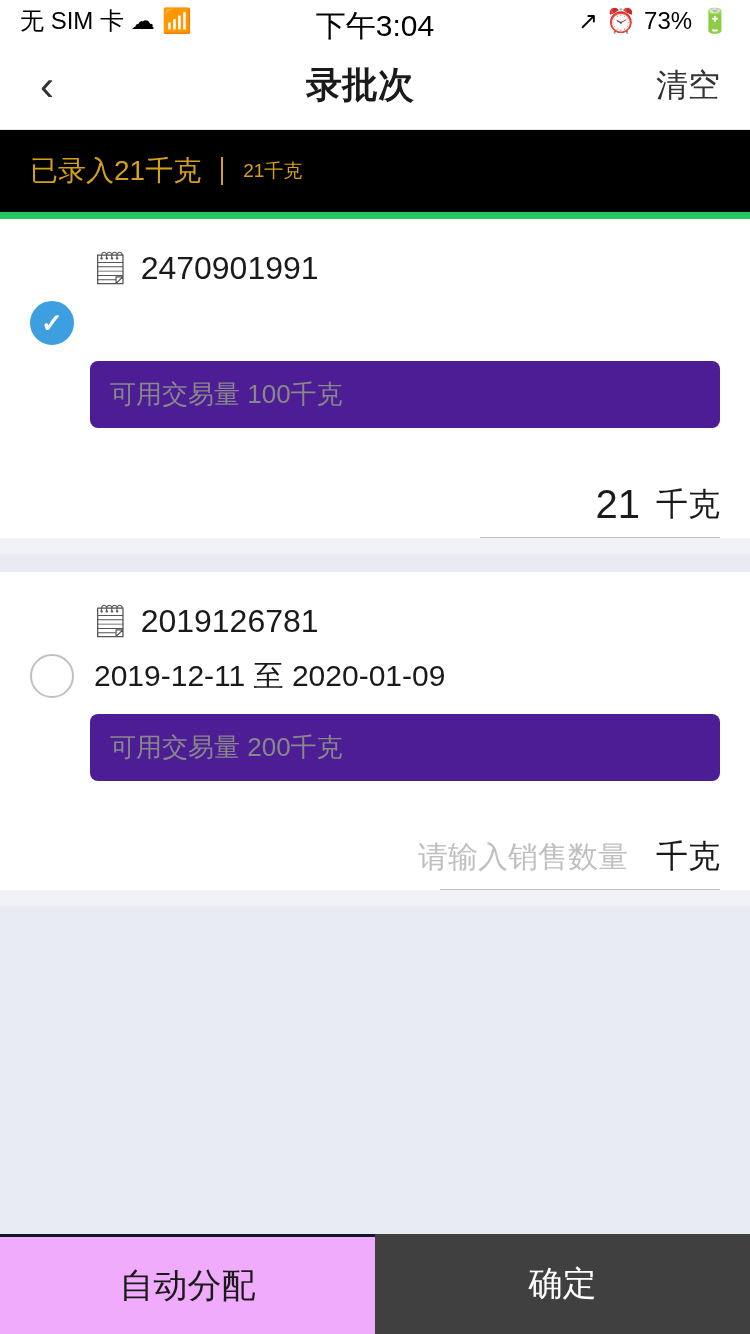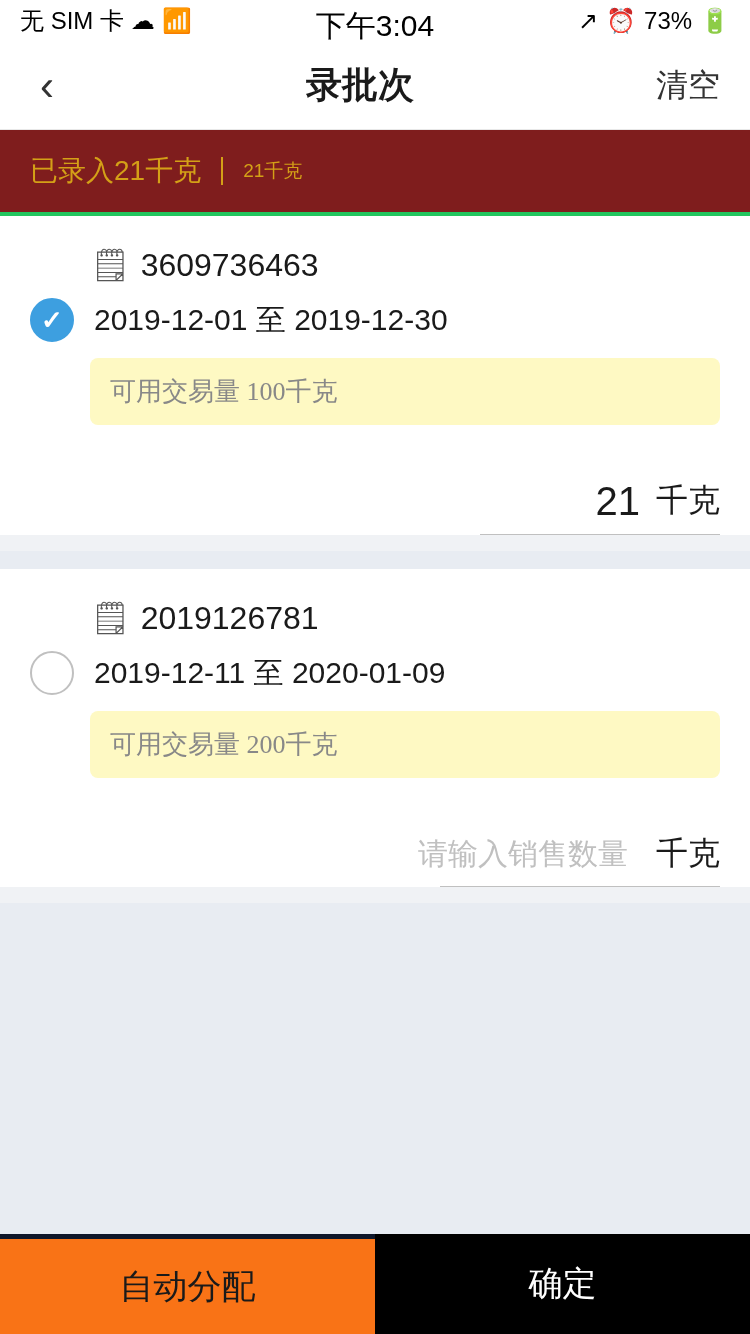--- a/index.html
+++ b/index.html
@@ -71,26 +71,26 @@
     }
     .nav-clear {
       font-size: 32px;
       color: #333;
       cursor: pointer;
     }
 
     
     .info-banner {
       width: 750px;
-      background: #7f1d1d;
+      background: #000000;
       padding: 22px 30px;
       display: flex;
       align-items: center;
       gap: 20px;
-      border-bottom: 4px solid #22c55e;
+      border-bottom: 7px solid #22c55e;
     }
     .info-text {
       font-size: 28px;
       color: #d4a017;
     }
     .info-divider {
       width: 2px;
       height: 28px;
       background: #d4a017;
     }
@@ -150,35 +150,34 @@
       color: #fff;
       font-size: 26px;
       font-weight: bold;
     }
     .batch-date {
       font-size: 30px;
       color: #1a1a1a;
     }
     .available-row {
       margin-left: 60px;
-      background: #fef9c3;
+      background: #4c1d95;
       border-radius: 8px;
       padding: 16px 20px;
       margin-bottom: 10px;
-      font-family: Liberation Serif, serif;
     }
     .available-text {
       font-size: 26px;
       color: #888;
     }
 
     
     .amount-row {
       display: flex;
-      align-items: flex-start;
+      align-items: center;
       justify-content: flex-end;
       padding: 20px 30px 10px 38px;
       gap: 16px;
     }
     .amount-value {
       font-size: 40px;
       color: #1a1a1a;
       font-weight: 500;
     }
     .amount-unit {
@@ -235,31 +234,31 @@
       width: 750px;
       height: 100px;
       display: flex;
       position: fixed;
       bottom: 0;
       left: 0;
     }
     .btn-auto {
       flex: 1;
       height: 100px;
-      background: #f97316;
+      background: #f0abfc;
       border: none;
       font-size: 34px;
       color: #1a1a1a;
       cursor: pointer;
-      border-top: 5px solid #0f172a;
+      border-top: 3px solid #0f172a;
     }
     .btn-confirm {
       flex: 1;
       height: 100px;
-      background: #000000;
+      background: #404040;
       border: none;
       font-size: 34px;
       color: #fff;
       cursor: pointer;
     }
   </style>
 </head>
 <body>
 
 <div class="status-bar">
@@ -285,25 +284,24 @@
 <div class="info-banner">
   <span class="info-text">已录入21千克</span>
   <div class="info-divider"></div>
   <span class="info-amount">21千克</span>
 </div>
 
 <div class="batch-container">
   <div class="batch-item">
     <div class="batch-id-row">
       <span class="batch-icon">🗒</span>
-      <span class="batch-id">3609736463</span>
+      <span class="batch-id">2470901991</span>
     </div>
     <div class="batch-date-row">
       <div class="radio-circle selected"></div>
-      <span class="batch-date">2019-12-01 至 2019-12-30</span>
     </div>
     <div class="available-row">
       <span class="available-text">可用交易量 100千克</span>
     </div>
   </div>
   <div class="amount-row">
     <span class="amount-value">21</span>
     <span class="amount-unit">千克</span>
   </div>
   <div class="amount-underline"></div>

